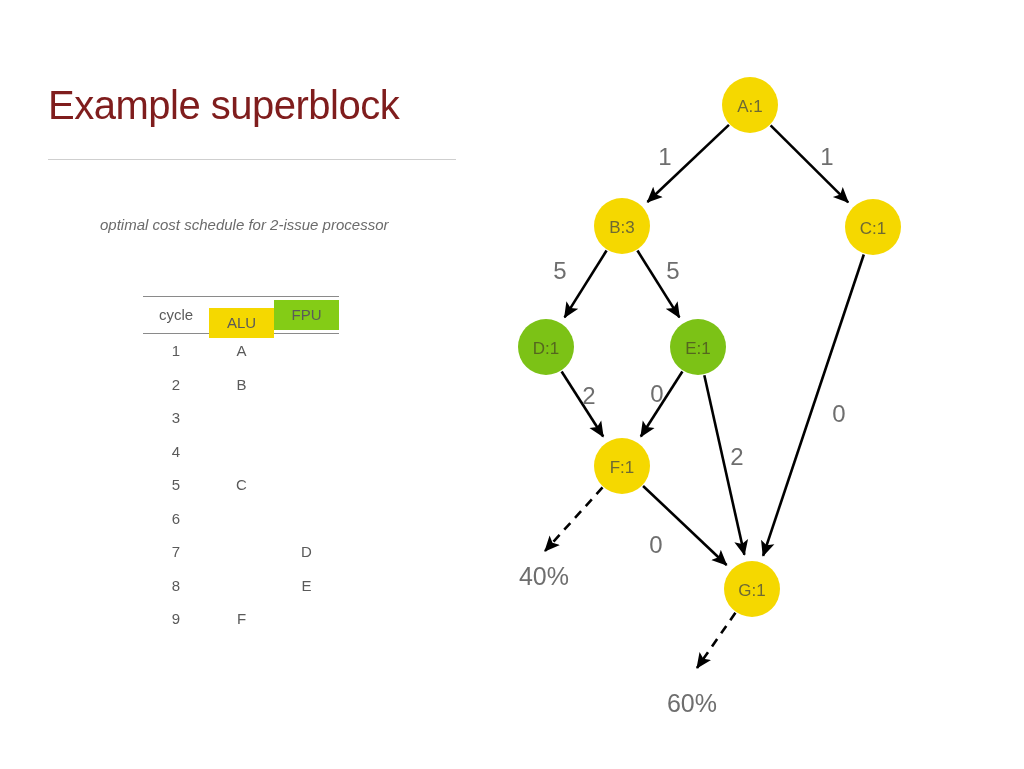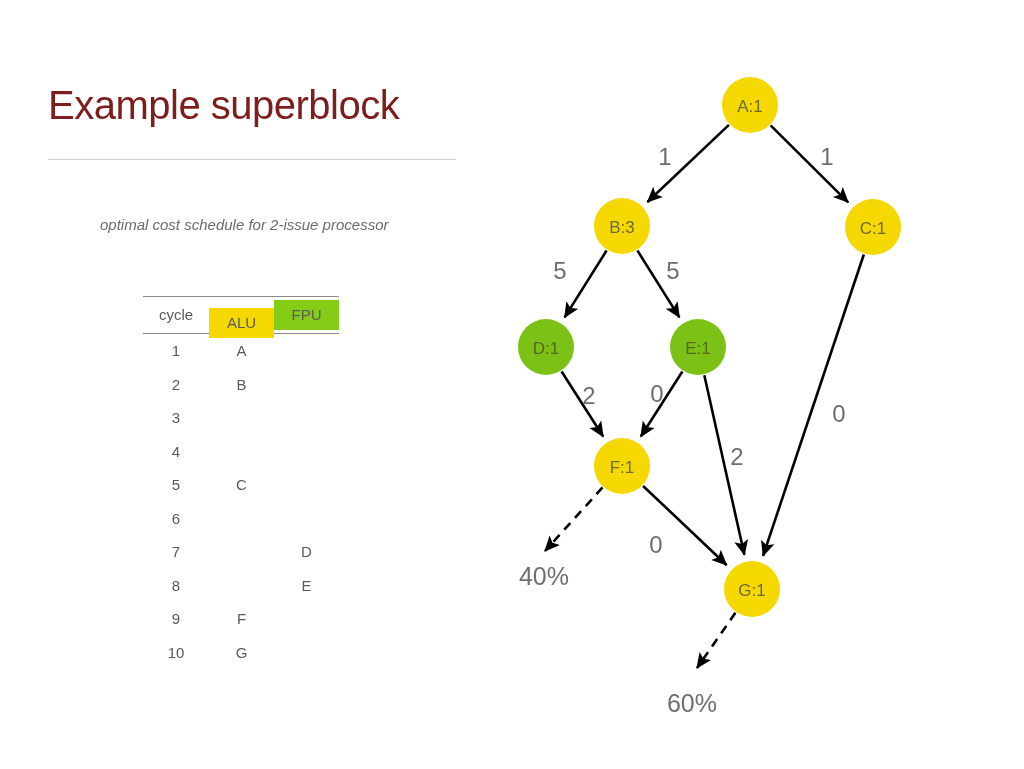--- a/index.html
+++ b/index.html
@@ -193,25 +193,20 @@
           <div class="td fpu">D</div>
         </div>
         <div class="trow">
           <div class="td cycle">8</div>
           <div class="td alu"></div>
           <div class="td fpu">E</div>
         </div>
         <div class="trow">
           <div class="td cycle">9</div>
           <div class="td alu">F</div>
-          <div class="td fpu"></div>
-        </div>
-        <div class="trow">
-          <div class="td cycle">10</div>
-          <div class="td alu">G</div>
           <div class="td fpu"></div>
         </div>
       </div>
   </div>
 
   <svg id="graph" viewBox="0 0 1024 769" xmlns="http://www.w3.org/2000/svg">
     <defs>
       <marker id="arrowhead" markerWidth="7" markerHeight="7" refX="5.6" refY="3" orient="auto" markerUnits="strokeWidth">
         <path d="M0,0.3 L6,3 L0,5.7 L1.3,3 Z" fill="#000000"></path>
       </marker>

